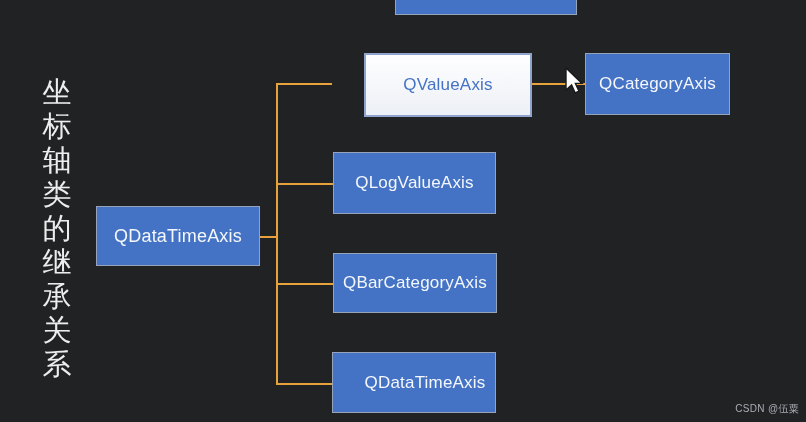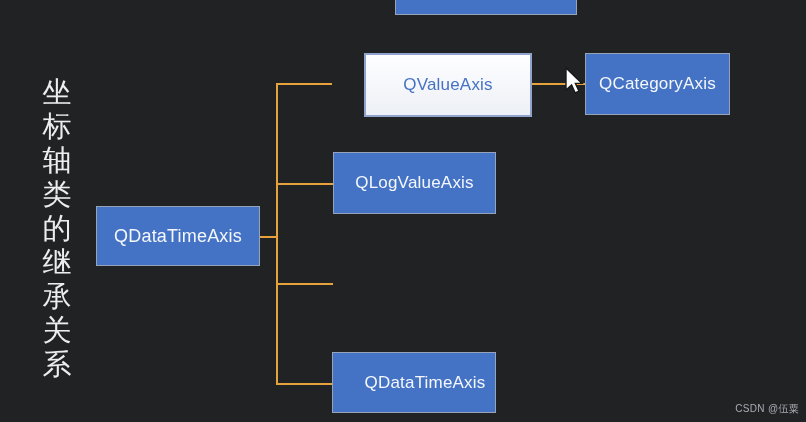--- a/index.html
+++ b/index.html
@@ -76,20 +76,21 @@
   <div class="edge e-value-cat"></div>
 
   <div class="node node-top-partial"></div>
 
   <div class="node node-abstract">QDataTimeAxis</div>
 
   <div class="node highlight node-value">QValueAxis</div>
 
   <div class="node node-logvalue">QLogValueAxis</div>
 
+  <div class="node node-barcategory">QBarCategoryAxis</div>
 
   <div class="node node-datatime">QDataTimeAxis</div>
 
   <div class="node node-category">QCategoryAxis</div>
 
   <svg class="cursor" viewBox="0 0 22 30" aria-hidden="true">
     <polygon points="3,2 3,24 8.6,19 12.2,27 16,25.2 12.4,17.4 19,17.4" fill="#FFFFFF" stroke="#1A1A1A" stroke-width="1.4"></polygon>
   </svg>
 
   <div class="watermark">CSDN @伍粟</div>

